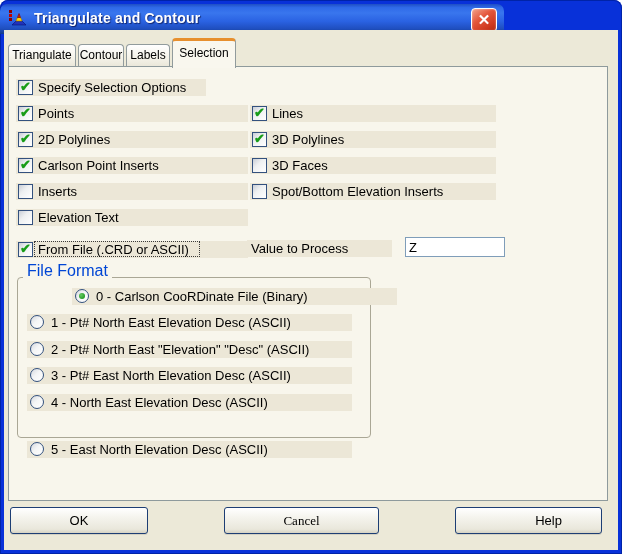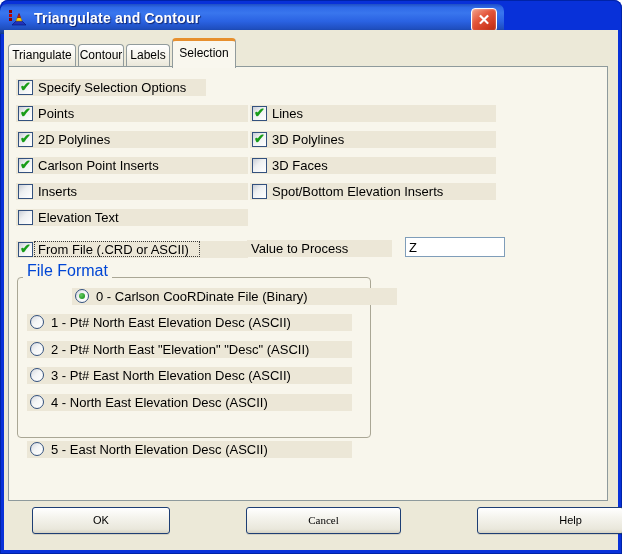--- a/index.html
+++ b/index.html
@@ -94,24 +94,23 @@
   }
   #file-format-label {
     position:absolute; left:14px; top:196px; height:15px; line-height:15px;
     background:#f8f6ec; padding:0 4px; color:#0046d5; font-size:16px; z-index:2;
   }
   
   .btn {
     position:absolute; top:477px; height:27px;
     border:1px solid #1d3e74; border-radius:3px;
     background:linear-gradient(180deg,#ffffff 0%,#f4f3ec 40%,#e9e7db 85%,#d6d3c4 100%);
-    font-family:"Liberation Sans",sans-serif; font-size:11px; color:#000;
+    font-family:"Liberation Sans",sans-serif; font-size:13px; color:#000;
     text-align:center; line-height:25px; cursor:pointer;
     box-shadow:0 1px 0 rgba(0,0,0,.1);
-    margin-left:22px;
   }
   #ok-btn     { left:6px;   width:138px; }
   #cancel-btn { left:220px; width:155px;font-family:Liberation Serif, serif; }
   #help-btn   { left:451px; width:147px;padding-left:40px; }
 </style>
 </head>
 <body>
 
 <div id="window">
 

